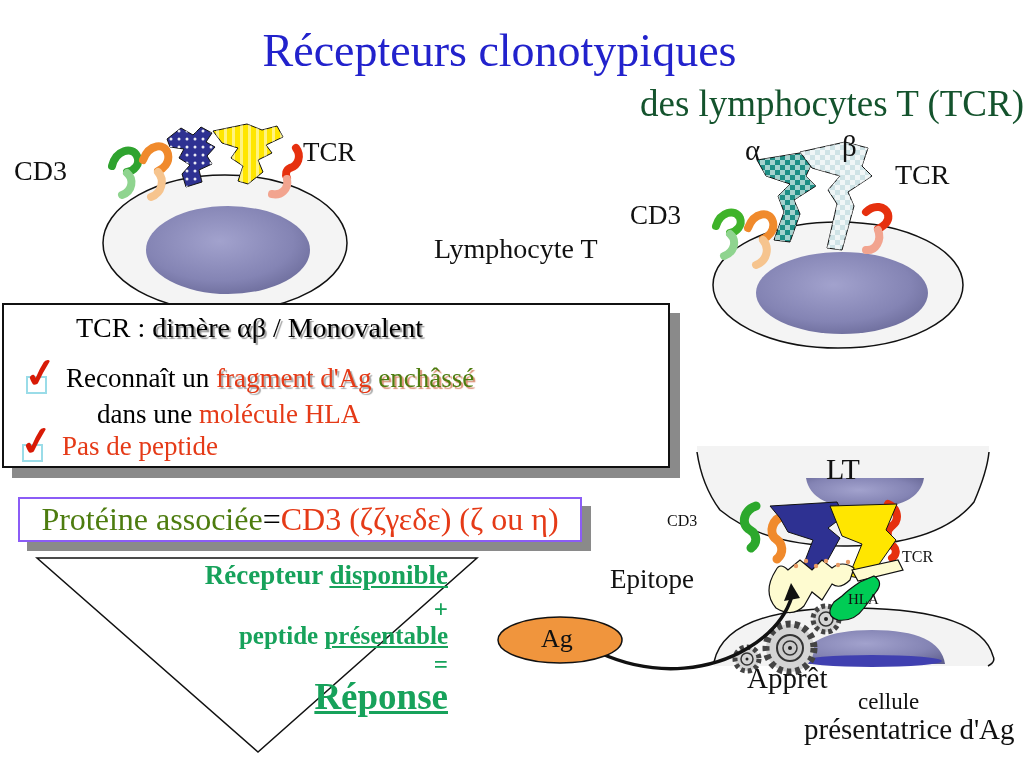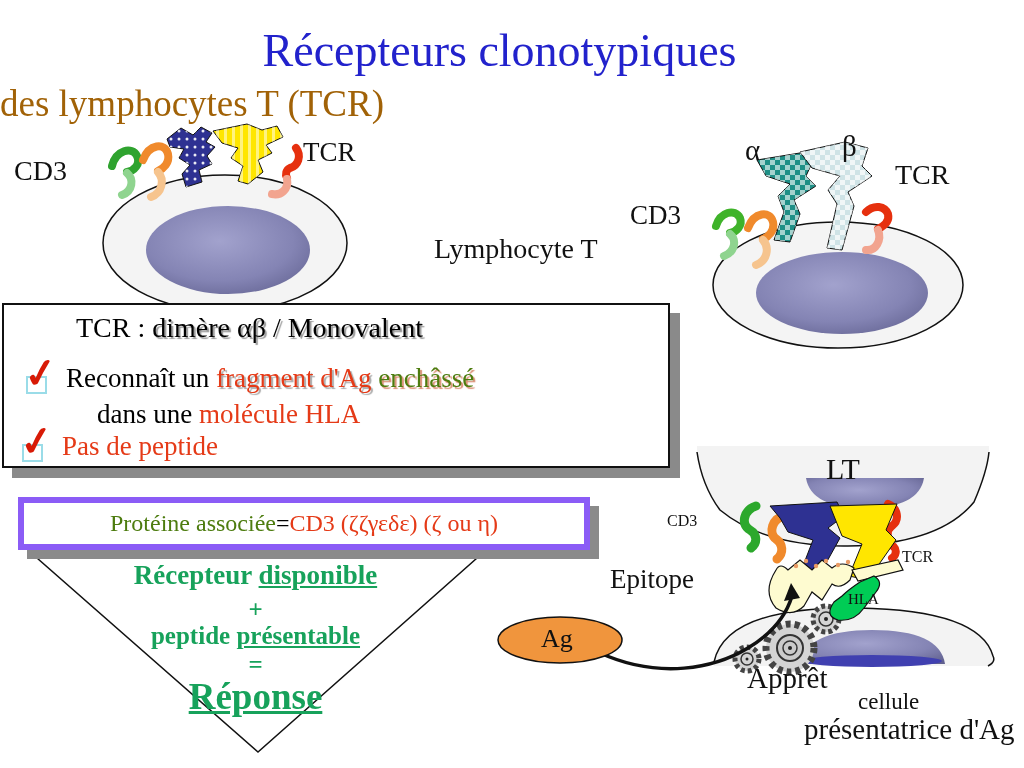--- a/index.html
+++ b/index.html
@@ -5,42 +5,42 @@
   html,body{margin:0;padding:0;background:#fff;}
   .stage{position:relative;width:1024px;height:768px;background:#ffffff;overflow:hidden;
          font-family:"Liberation Serif","DejaVu Serif",serif;}
   .abs{position:absolute;white-space:nowrap;}
   #bg-art{position:absolute;left:0;top:0;z-index:0;}
   .txt{z-index:3;color:#111;}
   .blue{color:#4d7c0f;}
   .red{color:#E53A17;}
   
   .title1{left:0;top:24px;width:999px;text-align:center;font-size:46px;color:#2222CC;}
-  .title2{left:0;top:82px;width:1024px;text-align:left;font-size:37px;color:#a16207;}
+  .title2{left:0;top:82px;width:1024px;text-align:right;font-size:37px;color:#14532d;}
   
   .box1{position:absolute;left:2px;top:303px;width:664px;height:161px;background:#fff;
         border:2px solid #111;box-shadow:10px 10px 0 #8A8A8A;z-index:2;}
   .box2{position:absolute;left:18px;top:497px;width:560px;height:41px;background:#fff;
-        border:6px solid #8b5cf6;box-shadow:9px 9px 0 #8A8A8A;z-index:2;
-        display:flex;align-items:center;justify-content:center;font-size:24px;}
+        border:2px solid #8b5cf6;box-shadow:9px 9px 0 #8A8A8A;z-index:2;
+        display:flex;align-items:center;justify-content:center;font-size:32px;}
   .b1-heading{position:absolute;left:72px;top:7px;font-size:28px;}
   .b1-shadowed{text-shadow:2px 2px 1px #9A9A9A;}
   .b1-row1{position:absolute;left:20px;top:58px;font-size:27px;}
   .b1-row2{position:absolute;left:93px;top:94px;font-size:27px;}
   .b1-row3{position:absolute;left:16px;top:126px;font-size:27px;}
   .sh-gray{text-shadow:2px 2px 1px #ABABAB;}
   .sh-red{text-shadow:2px 2px 1px #D98F74;}
   
   .chk{position:relative;display:inline-block;width:36px;height:30px;vertical-align:middle;margin-right:6px;}
   .chk-box{position:absolute;left:2px;top:10px;width:17px;height:14px;border:2px solid #9ADCE8;}
   .chk-mark{position:absolute;left:0;top:-12px;font-size:40px;line-height:40px;color:#D81A06;
             font-weight:bold;transform:rotate(-8deg);}
   
   .tri-text{position:absolute;left:63px;top:560px;width:385px;height:160px;z-index:2;
-            text-align:center;color:#17A25B;font-weight:bold;}
+            text-align:right;color:#17A25B;font-weight:bold;}
   .tri-text div{position:absolute;width:100%;}
   .t-l1{top:0;font-size:27px;}
   .t-l2{top:36px;font-size:25px;}
   .t-l3{top:62px;font-size:25px;}
   .t-l4{top:91px;font-size:25px;}
   .t-l5{top:115px;font-size:37px;}
   .u{text-decoration:underline;}
 </style>
 </head>
 <body>

